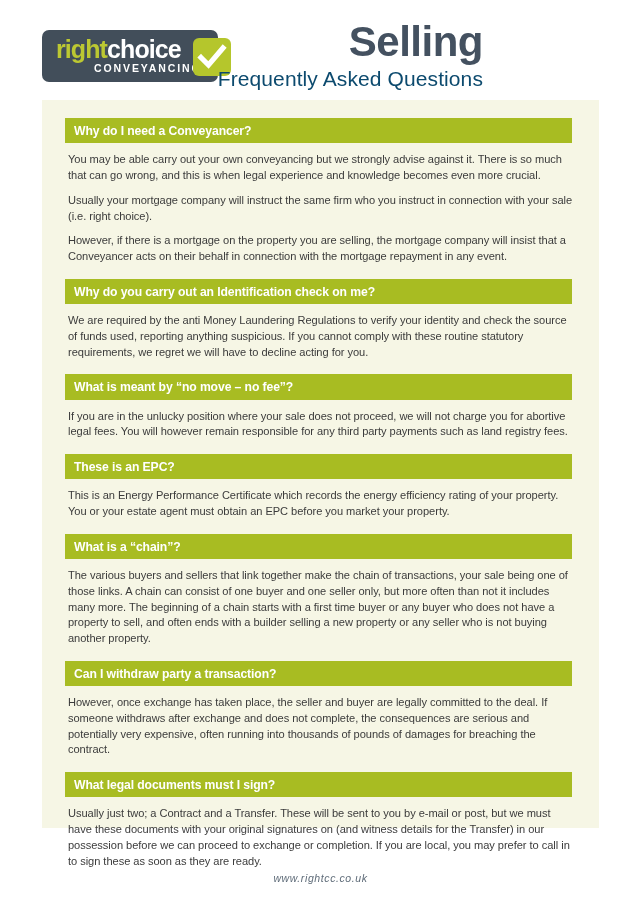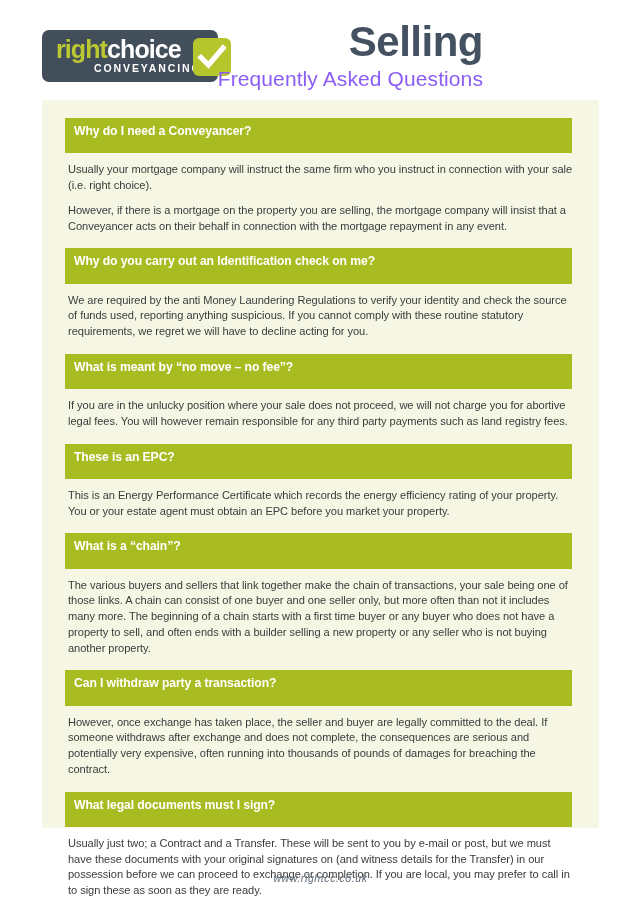--- a/index.html
+++ b/index.html
@@ -81,21 +81,21 @@
   }
   .title-main {
     font-size: 42px;
     font-weight: bold;
     color: #445160;
     line-height: 1.05;
     letter-spacing: -0.5px;
   }
   .title-sub {
     font-size: 21px;
-    color: #8b5cf6;
+    color: #0c4a6e;
     line-height: 1.2;
     margin-top: 2px;
     letter-spacing: 0.1px;
   }
 
   
   .panel {
     position: absolute;
     left: 42px;
     top: 100px;
@@ -110,21 +110,21 @@
   .faq-item { margin-bottom: 2px; }
 
   .faq-heading {
     margin: 0 0 0 23px;
     width: 507px;
     background: #a8bc22;
     color: #ffffff;
     font-size: 12.2px;
     font-weight: bold;
     letter-spacing: -0.1px;
-    padding: 6px 0 14px 9px;
+    padding: 6px 0 4px 9px;
     box-sizing: border-box;
     line-height: 1.25;
   }
 
   .faq-body {
     padding: 9px 26px 12px 26px;
   }
   .faq-body p {
     margin: 0 0 9px 0;
     font-size: 11.1px;
@@ -170,20 +170,21 @@
     <div class="title-sub">Frequently Asked Questions</div>
   </div>
 
 </div>
 
 <div class="panel">
   <div class="faq-list" id="faq-list">
       <div class="faq-item">
         <div class="faq-heading">Why do I need a Conveyancer?</div>
         <div class="faq-body">
+          <p>You may be able carry out your own conveyancing but we strongly advise against it.  There is so much that can go wrong, and this is when legal experience and knowledge becomes even more crucial.</p>
           <p>Usually your mortgage company will instruct the same firm who you instruct in connection with your sale (i.e. right choice).</p>
           <p>However, if there is a mortgage on the property you are selling, the mortgage company will insist that a Conveyancer acts on their behalf in connection with the mortgage repayment in any event.</p>
         </div>
       </div>
       <div class="faq-item">
         <div class="faq-heading">Why do you carry out an Identification check on me?</div>
         <div class="faq-body">
           <p>We are required by the anti Money Laundering Regulations to verify your identity and check the source of funds used, reporting anything suspicious.  If you cannot comply with these routine statutory requirements, we regret we will have to decline acting for you.</p>
         </div>
       </div>

